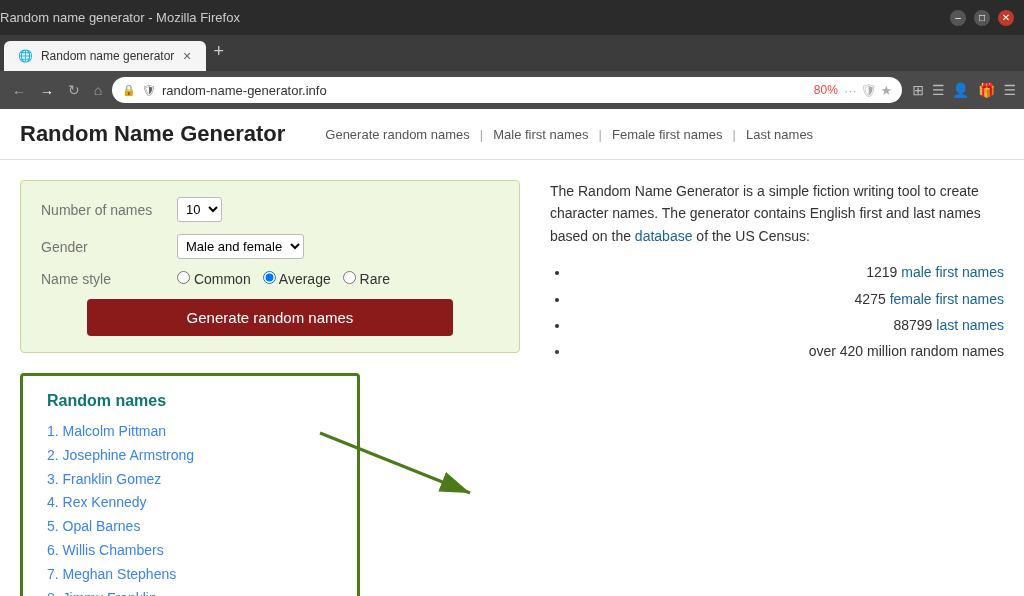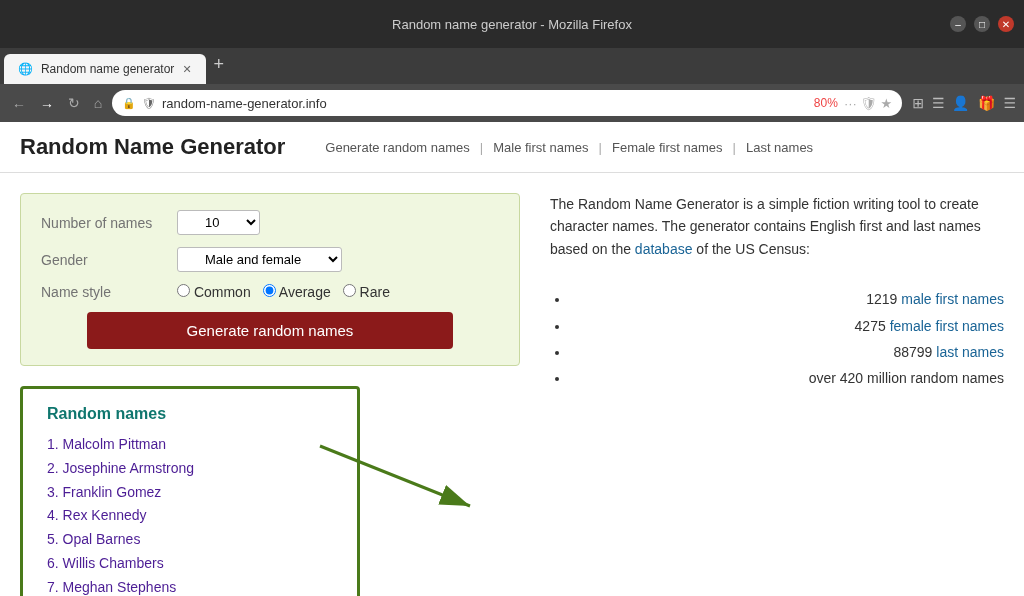--- a/index.html
+++ b/index.html
@@ -2,24 +2,24 @@
 <html><head>
   <meta charset="utf-8">
   <style>
     * { margin: 0; padding: 0; box-sizing: border-box; }
     body { font-family: Arial, sans-serif; font-size: 14px; background: #fff; width: 1024px; height: 596px; overflow: hidden; }
 
     
     .titlebar {
       background: #2b2b2b;
       color: #ccc;
-      height: 48px;
-      display: flex;
-      align-items: center;
-      justify-content: center;
+      height: 35px;
+      display: flex;
+      align-items: center;
+      justify-content: flex-start;
       font-size: 13px;
       position: relative;
     }
     .titlebar-controls {
       position: absolute;
       right: 10px;
       display: flex;
       gap: 8px;
       align-items: center;
     }
@@ -168,21 +168,21 @@
       gap: 16px;
     }
     .form-label {
       width: 120px;
       color: #737373;
       font-size: 14px;
     }
     .form-control {
       border: 1px solid #bbb;
       border-radius: 3px;
-      padding: 3px 23px;
+      padding: 3px 4px;
       font-size: 13px;
       background: #fff;
       cursor: pointer;
     }
     .radio-group {
       display: flex;
       align-items: center;
       gap: 12px;
       font-size: 14px;
       color: #333;
@@ -214,34 +214,34 @@
       font-weight: bold;
       margin-bottom: 10px;
       color: #0f766e;
     }
     .names-list {
       list-style: none;
       padding: 0;
     }
     .names-list li {
       font-size: 14px;
-      color: #4c1d95;
+      color: #3b82f6;
       line-height: 1.7;
     }
 
     
     .right-panel {
       flex: 1;
       padding: 20px 20px 20px 10px;
     }
     .right-panel p {
       font-size: 14px;
       color: #333;
       line-height: 1.6;
-      margin-bottom: 28px;
+      margin-bottom: 14px;
     }
     .link { color: #1a6496; text-decoration: none; cursor: pointer; }
     .stats-list {
       list-style: disc;
       padding-left: 20px;
       font-size: 14px;
       color: #333;
     }
     .stats-list li {
       margin-bottom: 4px;

